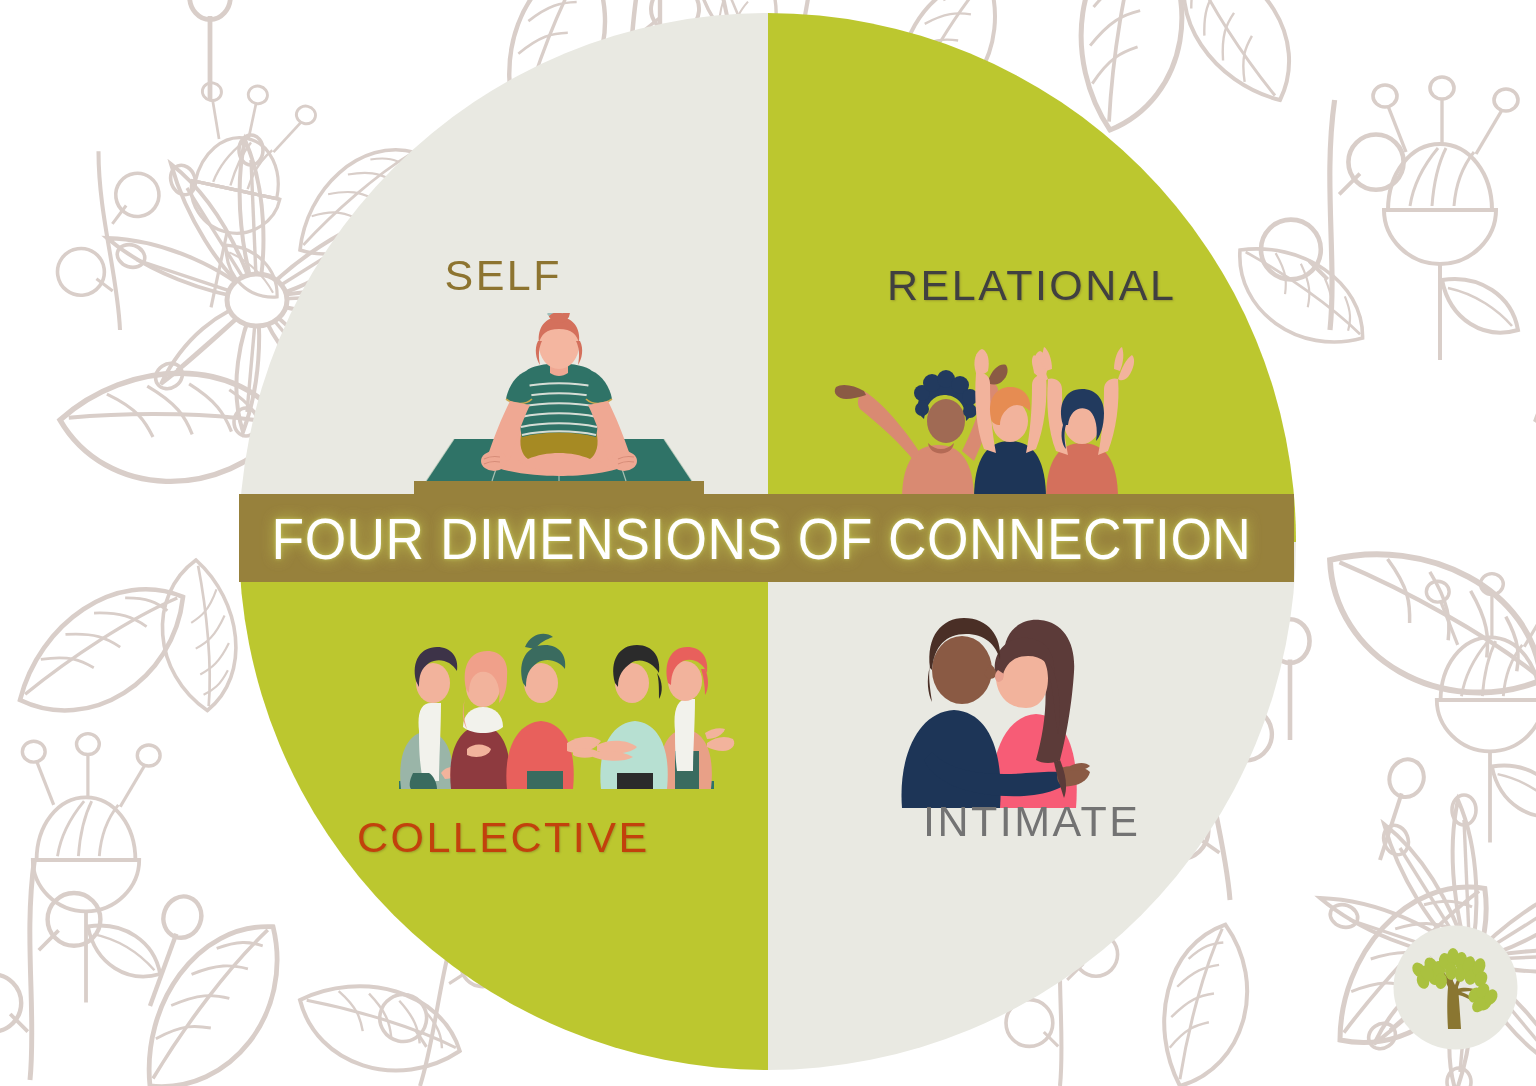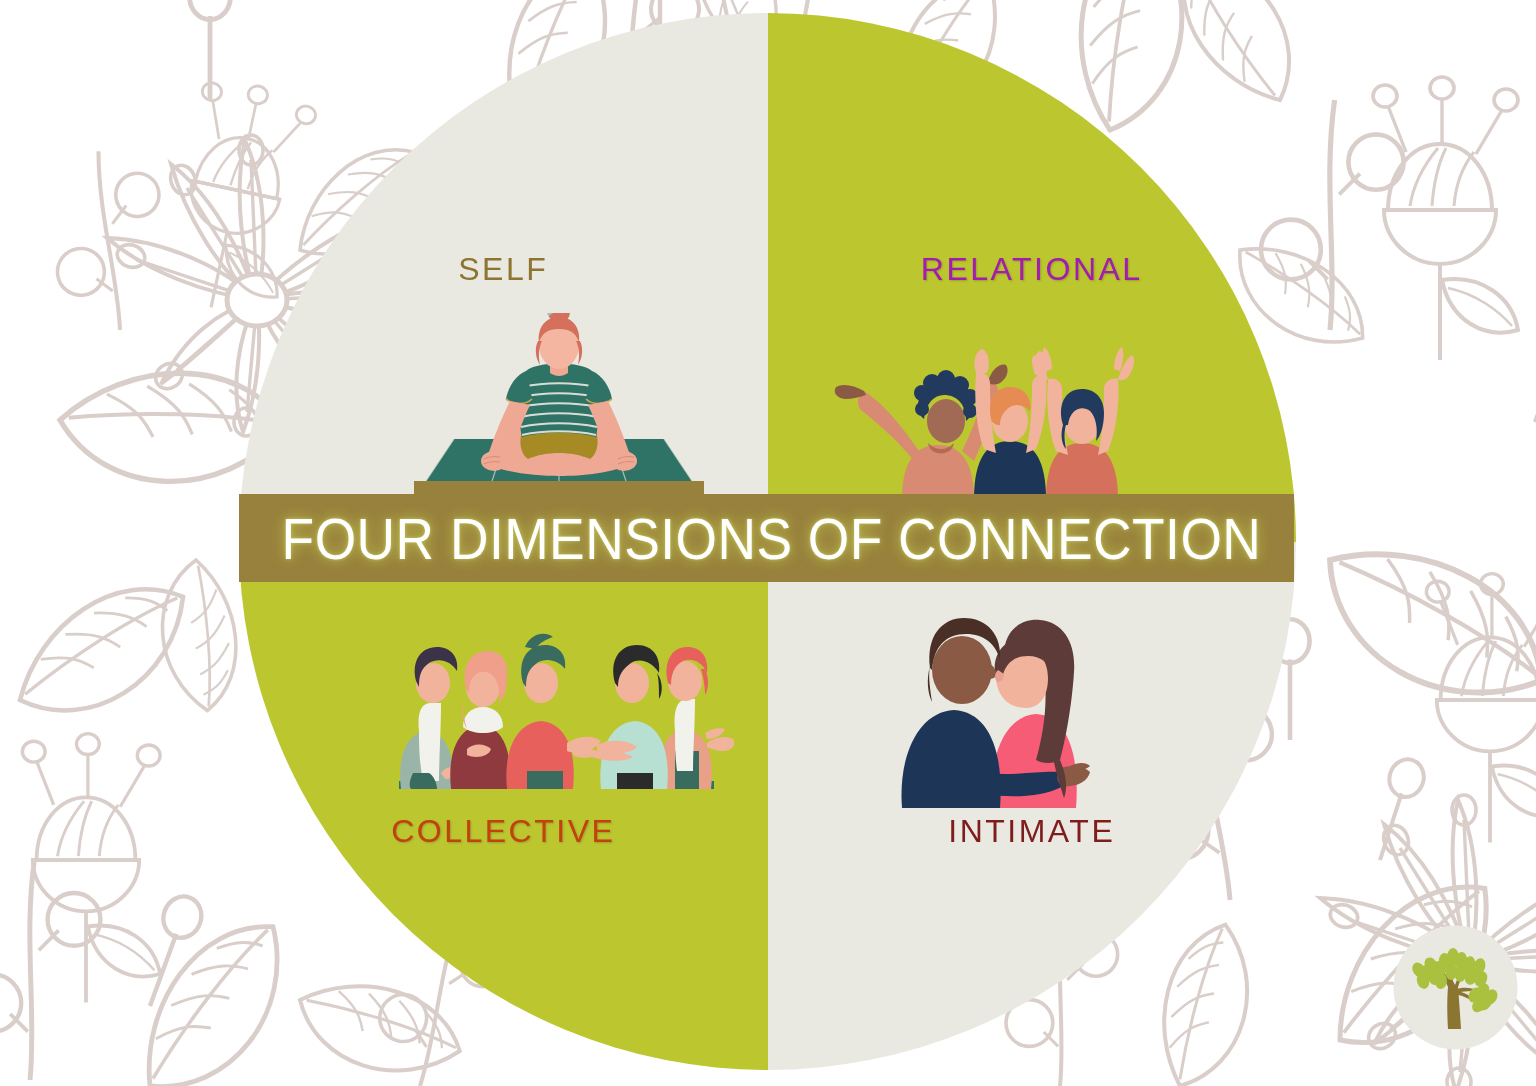--- a/index.html
+++ b/index.html
@@ -27,46 +27,46 @@
   .quad{position:absolute;width:50%;height:50%;}
   .q-self{left:0;top:0;background:#e9e9e2;}
   .q-relational{right:0;top:0;background:#bcc72f;}
   .q-collective{left:0;bottom:0;background:#bcc72f;}
   .q-intimate{right:0;bottom:0;background:#e9e9e2;}
 
   .q-label{
     position:absolute;
     width:50%;
     text-align:center;
-    font-size:32px;
+    font-size:43px;
     letter-spacing:2.5px;
     font-weight:400;
     font-family:"Liberation Sans", sans-serif;
     white-space:nowrap;
   }
   .lbl-self{left:0;top:238px;color:#8d7430;}
-  .lbl-relational{left:50%;top:238px;color:#a21caf;text-shadow:1px 1px 2px rgba(120,110,40,.45);}
+  .lbl-relational{left:50%;top:248px;color:#404040;text-shadow:1px 1px 2px rgba(120,110,40,.45);}
   .lbl-collective{left:0;top:800px;color:#c2410c;text-shadow:1px 1px 2px rgba(120,110,40,.45);}
-  .lbl-intimate{left:50%;top:800px;color:#7f1d1d;}
+  .lbl-intimate{left:50%;top:784px;color:#737373;}
 
   
   .illus{position:absolute;}
   #illus-self{left:175px;top:300px;width:290px;height:190px;}
   #illus-relational{left:585px;top:320px;width:340px;height:180px;}
   #illus-collective{left:150px;top:590px;width:365px;height:195px;}
   #illus-intimate{left:645px;top:595px;width:225px;height:200px;}
 
   
   #banner{
     position:absolute;
     left:239px;top:494px;
     width:1055px;height:88px;
     background:#97813c;
     z-index:5;
-    display:flex;align-items:center;justify-content:flex-start;
+    display:flex;align-items:center;justify-content:flex-end;
   }
   #banner-title{
     color:#ffffff;
     font-size:58px;
     font-weight:400;
     letter-spacing:0.5px;
     white-space:nowrap;
     transform:scaleX(0.92);
     text-shadow:0 0 14px rgba(214,224,90,.75), 0 0 4px rgba(220,230,120,.6);
     font-family:"Liberation Sans", sans-serif;

